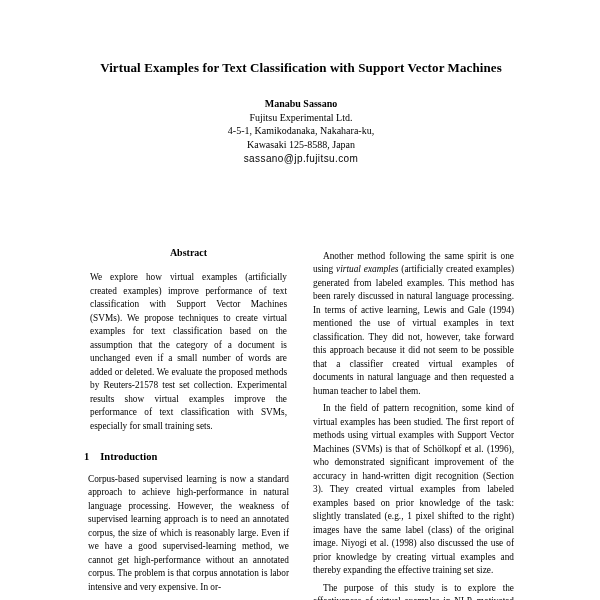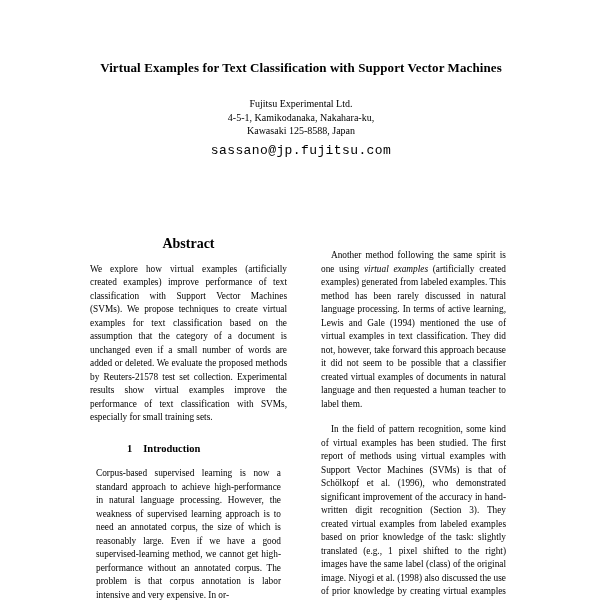--- a/index.html
+++ b/index.html
@@ -27,67 +27,67 @@
     letter-spacing: 0.1px;
   }
   .author-block {
     margin-top: 21px;
     text-align: center;
     line-height: 13.5px;
     font-size: 10px;
   }
   .author-name { font-weight: bold; }
   .email {
-    font-family: Liberation Mono, monospace;
-    font-size: 13px;
-    margin-top: 6px;
+    font-family: Liberation Sans, sans-serif;
+    font-size: 10px;
+    margin-top: 1px;
     letter-spacing: 0.4px;
   }
   .columns {
     display: flex;
     gap: 16px;
     margin-top: 80px;
   }
   .col {
     width: 209px;
     font-size: 9.3px;
     line-height: 13.5px;
     text-align: justify;
   }
   .abstract-heading {
     text-align: center;
     font-weight: bold;
-    font-size: 14px;
+    font-size: 10px;
     margin-bottom: 8px;
   }
   .abstract-par {
     margin: 12px 6px;
   }
-  p { margin: 12px; }
+  p { margin: 4px; }
   .indent { text-indent: 10px; }
   .italic { font-style: italic; }
   .section-heading {
     font-weight: bold;
     font-size: 10.5px;
     margin-top: 17px;
     margin-bottom: 9px;
     text-align: left;
-    margin-left: 43px;
   }
   .sec-num { margin-right: 11px; }
 </style>
 </head>
 <body>
 
 <div class="page">
   <div class="content">
 
     <h1 class="title">Virtual Examples for Text Classification with Support Vector Machines</h1>
 
     <div class="author-block">
+      <div class="author-name">Manabu Sassano</div>
       <div class="affil-line">Fujitsu Experimental Ltd.</div>
       <div class="affil-line">4-5-1, Kamikodanaka, Nakahara-ku,</div>
       <div class="affil-line">Kawasaki 125-8588, Japan</div>
       <div class="email">sassano@jp.fujitsu.com</div>
     </div>
 
     <div class="columns">
 
       <div class="col">
         <div class="abstract-heading">Abstract</div>

